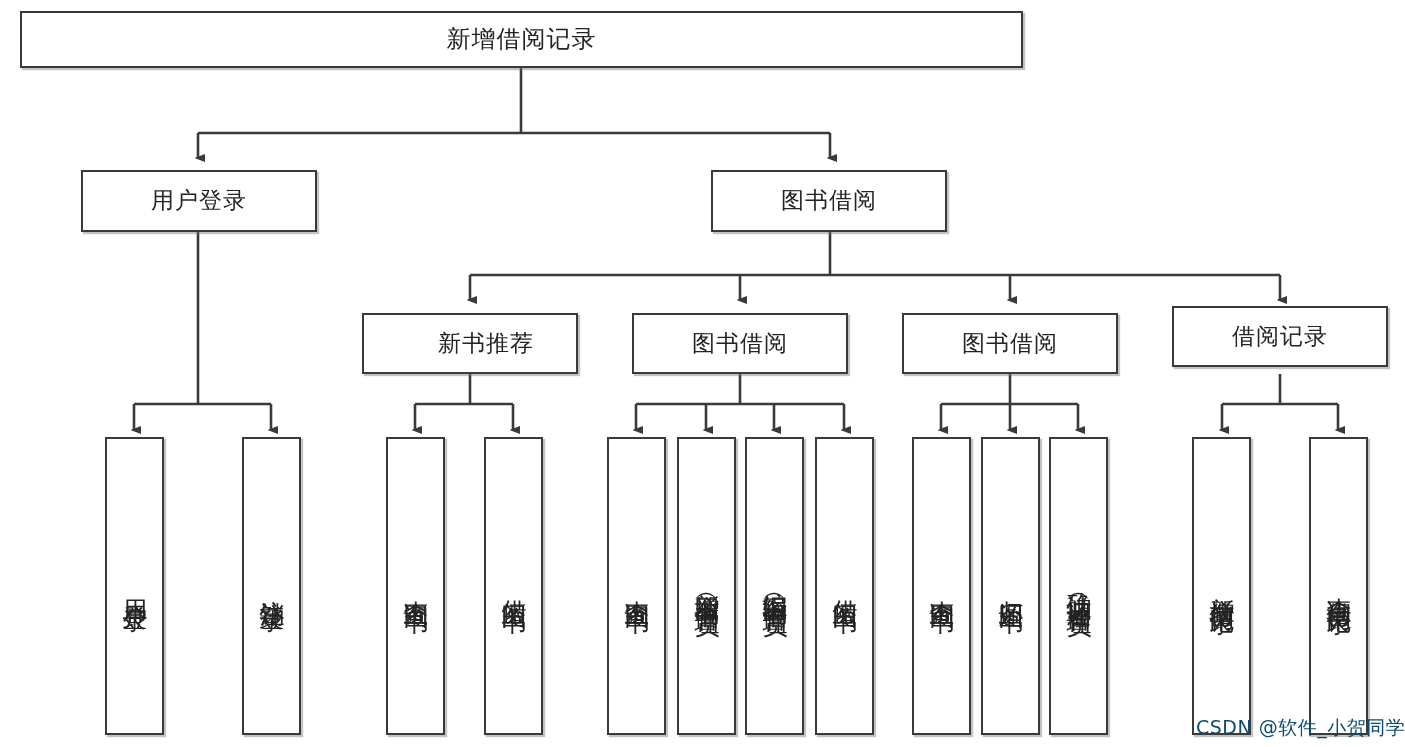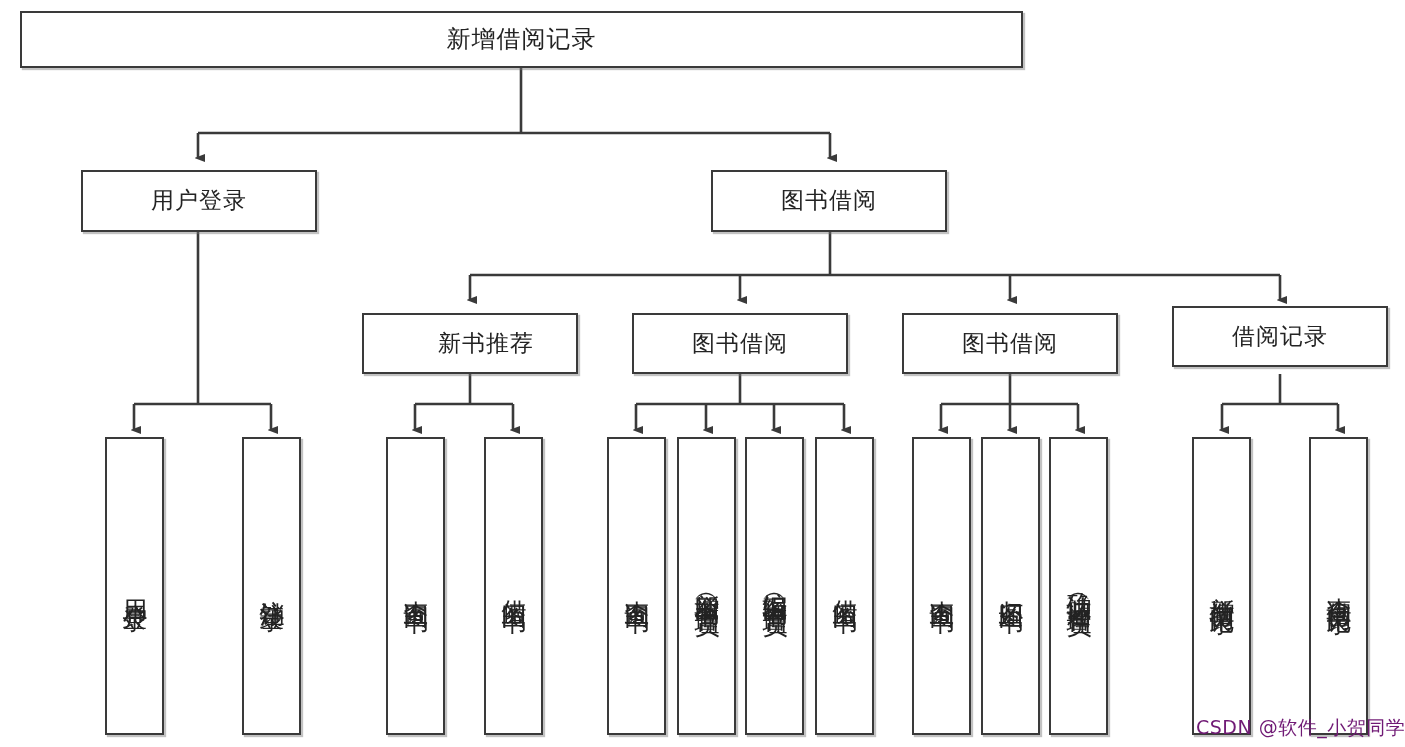--- a/index.html
+++ b/index.html
@@ -56,21 +56,21 @@
     writing-mode: vertical-rl;
     text-orientation: upright;
     font-size: 25px;
     line-height: 1.12;
     letter-spacing: 3px;
     white-space: nowrap;
   }
   .node.root .label { font-size: 24px; }
   .watermark {
     position: absolute;
-    color: #701a75;
+    color: #0c4a6e;
     font-size: 19px;
     letter-spacing: 0.5px;
     white-space: nowrap;
     z-index: 3;
   }
 </style>
 </head>
 <body>
 
 <div id="canvas">

